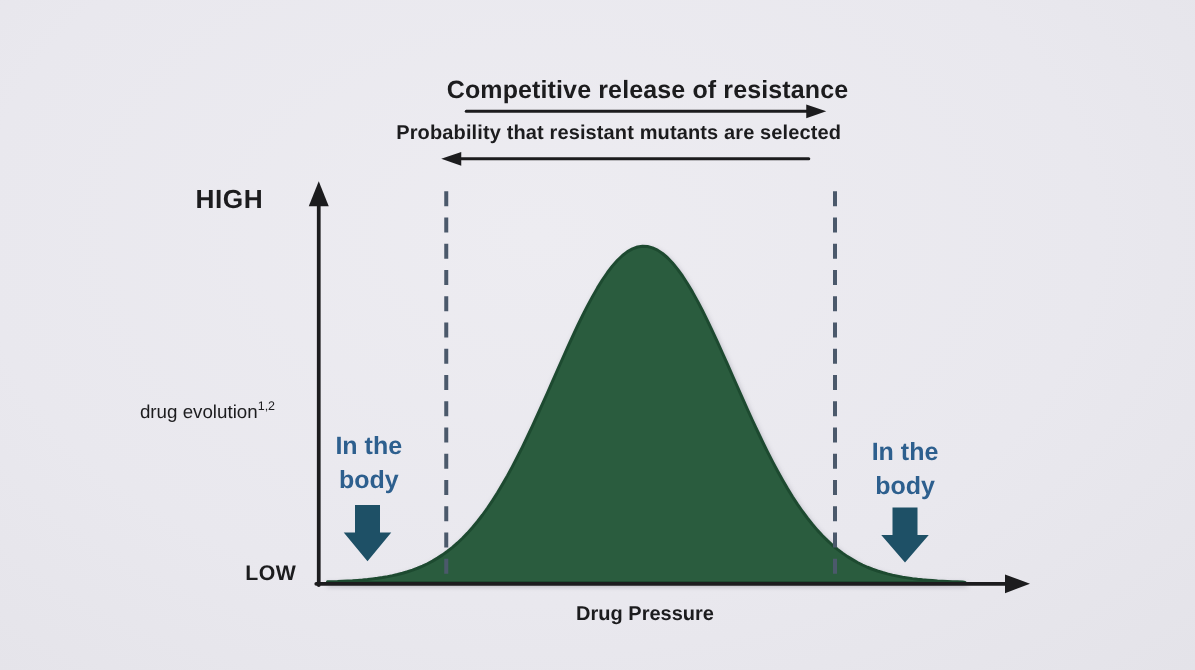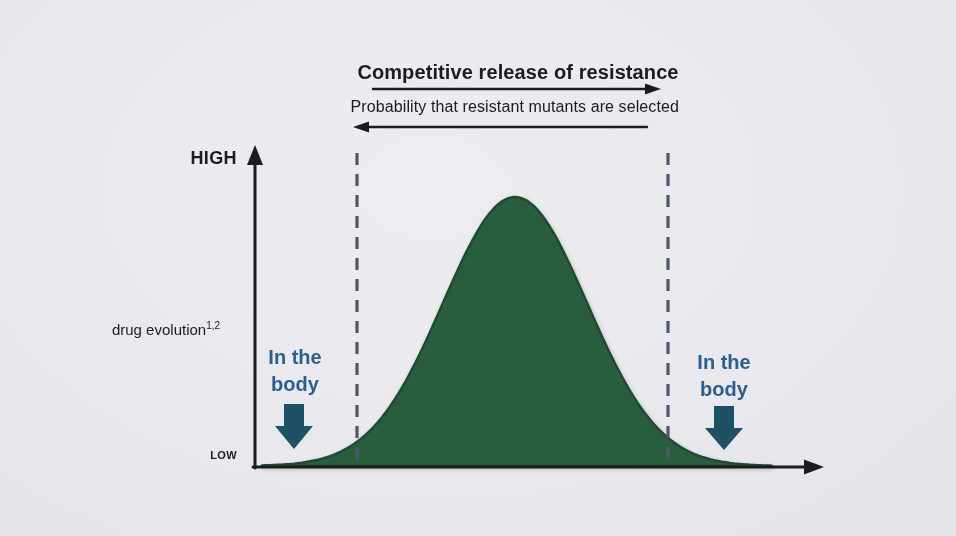--- a/index.html
+++ b/index.html
@@ -16,23 +16,23 @@
   body{
     font-family:"Liberation Sans", sans-serif;
     background:radial-gradient(ellipse at 45% 35%, #edecf1 0%, var(--background) 60%, #e4e3e9 100%);
     position:relative;
     color:var(--ink);
   }
   .stage{position:absolute;inset:0;width:956px;height:536px;}
   svg.layer{position:absolute;left:0;top:0;width:956px;height:536px;display:block;}
   .txt{position:absolute;white-space:pre;color:var(--ink);}
   .title1{left:318px;top:61px;width:400px;text-align:center;font-size:20px;font-weight:600;letter-spacing:.1px;}
-  .title2{left:317px;top:98px;width:362px;text-align:right;font-size:16px;font-weight:400;letter-spacing:.1px;}
-  .high{left:130px;top:148px;width:107px;text-align:right;font-size:18px;font-weight:700;letter-spacing:.4px;}
-  .low{left:130px;top:449px;width:107px;text-align:right;font-size:11px;font-weight:700;letter-spacing:.4px;}
+  .title2{left:317px;top:98px;width:362px;text-align:left;font-size:16px;font-weight:700;letter-spacing:.1px;}
+  .high{left:130px;top:148px;width:107px;text-align:center;font-size:21px;font-weight:700;letter-spacing:.4px;}
+  .low{left:130px;top:449px;width:107px;text-align:right;font-size:17px;font-weight:700;letter-spacing:.4px;}
   .rate{left:55px;top:291px;width:222px;text-align:center;font-size:15px;line-height:23px;font-weight:500;white-space:normal;}
   .rate sup{font-size:10px;margin-top:32px;}
   .xtitle{left:416px;top:483px;width:200px;text-align:center;font-size:16px;font-weight:600;}
   .zone{position:absolute;width:110px;text-align:center;font-size:20px;line-height:27px;font-weight:600;color:var(--blue-label);white-space:normal;}
   .zone.body{left:240px;top:344px;}
   .zone.skin{left:669px;top:349px;}
   .curve-path{fill:var(--curve-fill);stroke:var(--curve-stroke);stroke-width:2.4;stroke-linejoin:round;filter:drop-shadow(1px 2px 2px rgba(40,40,60,.28));}
   .axis{stroke:var(--ink);stroke-width:3;fill:none;stroke-linecap:round;}
   .axis-head{fill:var(--ink);}
   .ann{stroke:var(--ink);stroke-width:2.4;fill:none;stroke-linecap:round;}
@@ -78,13 +78,14 @@
   <div class="txt title2">Probability that resistant mutants are selected</div>
 
   <div class="txt high">HIGH</div>
   <div class="txt low">LOW</div>
 
   <div class="txt rate"><br><span>drug evolution</span><sup>1,2</sup></div>
 
   <div class="zone body"><span>In the</span><br><span>body</span></div>
   <div class="zone skin"><span>In the</span><br><span>body</span></div>
 
+  <div class="txt xtitle">Drug Pressure</div>
 </div>
 
 </body></html>

